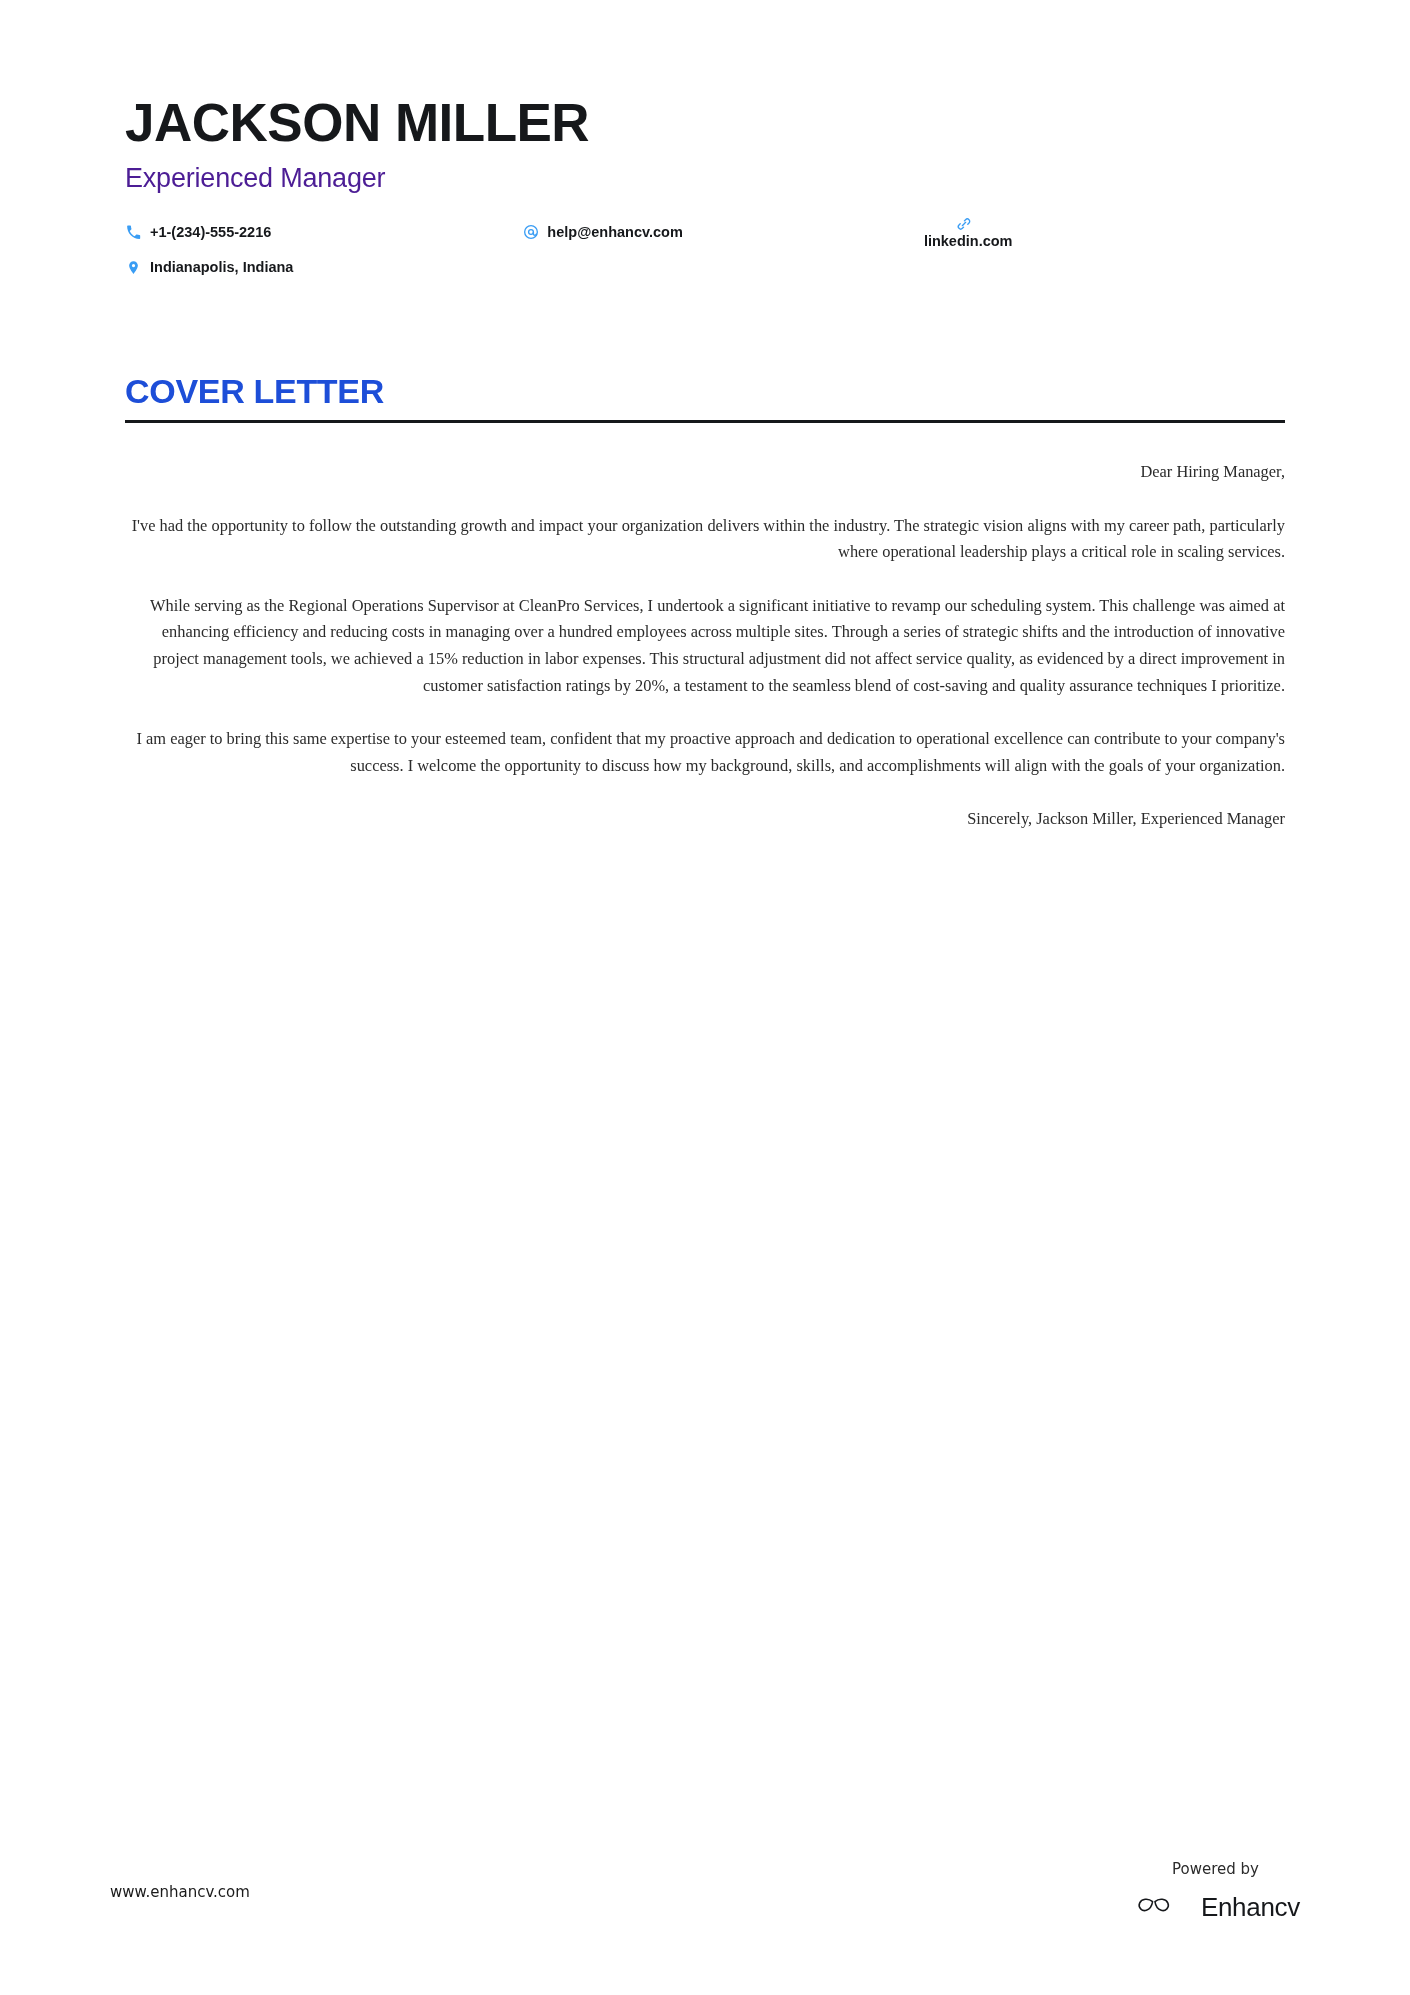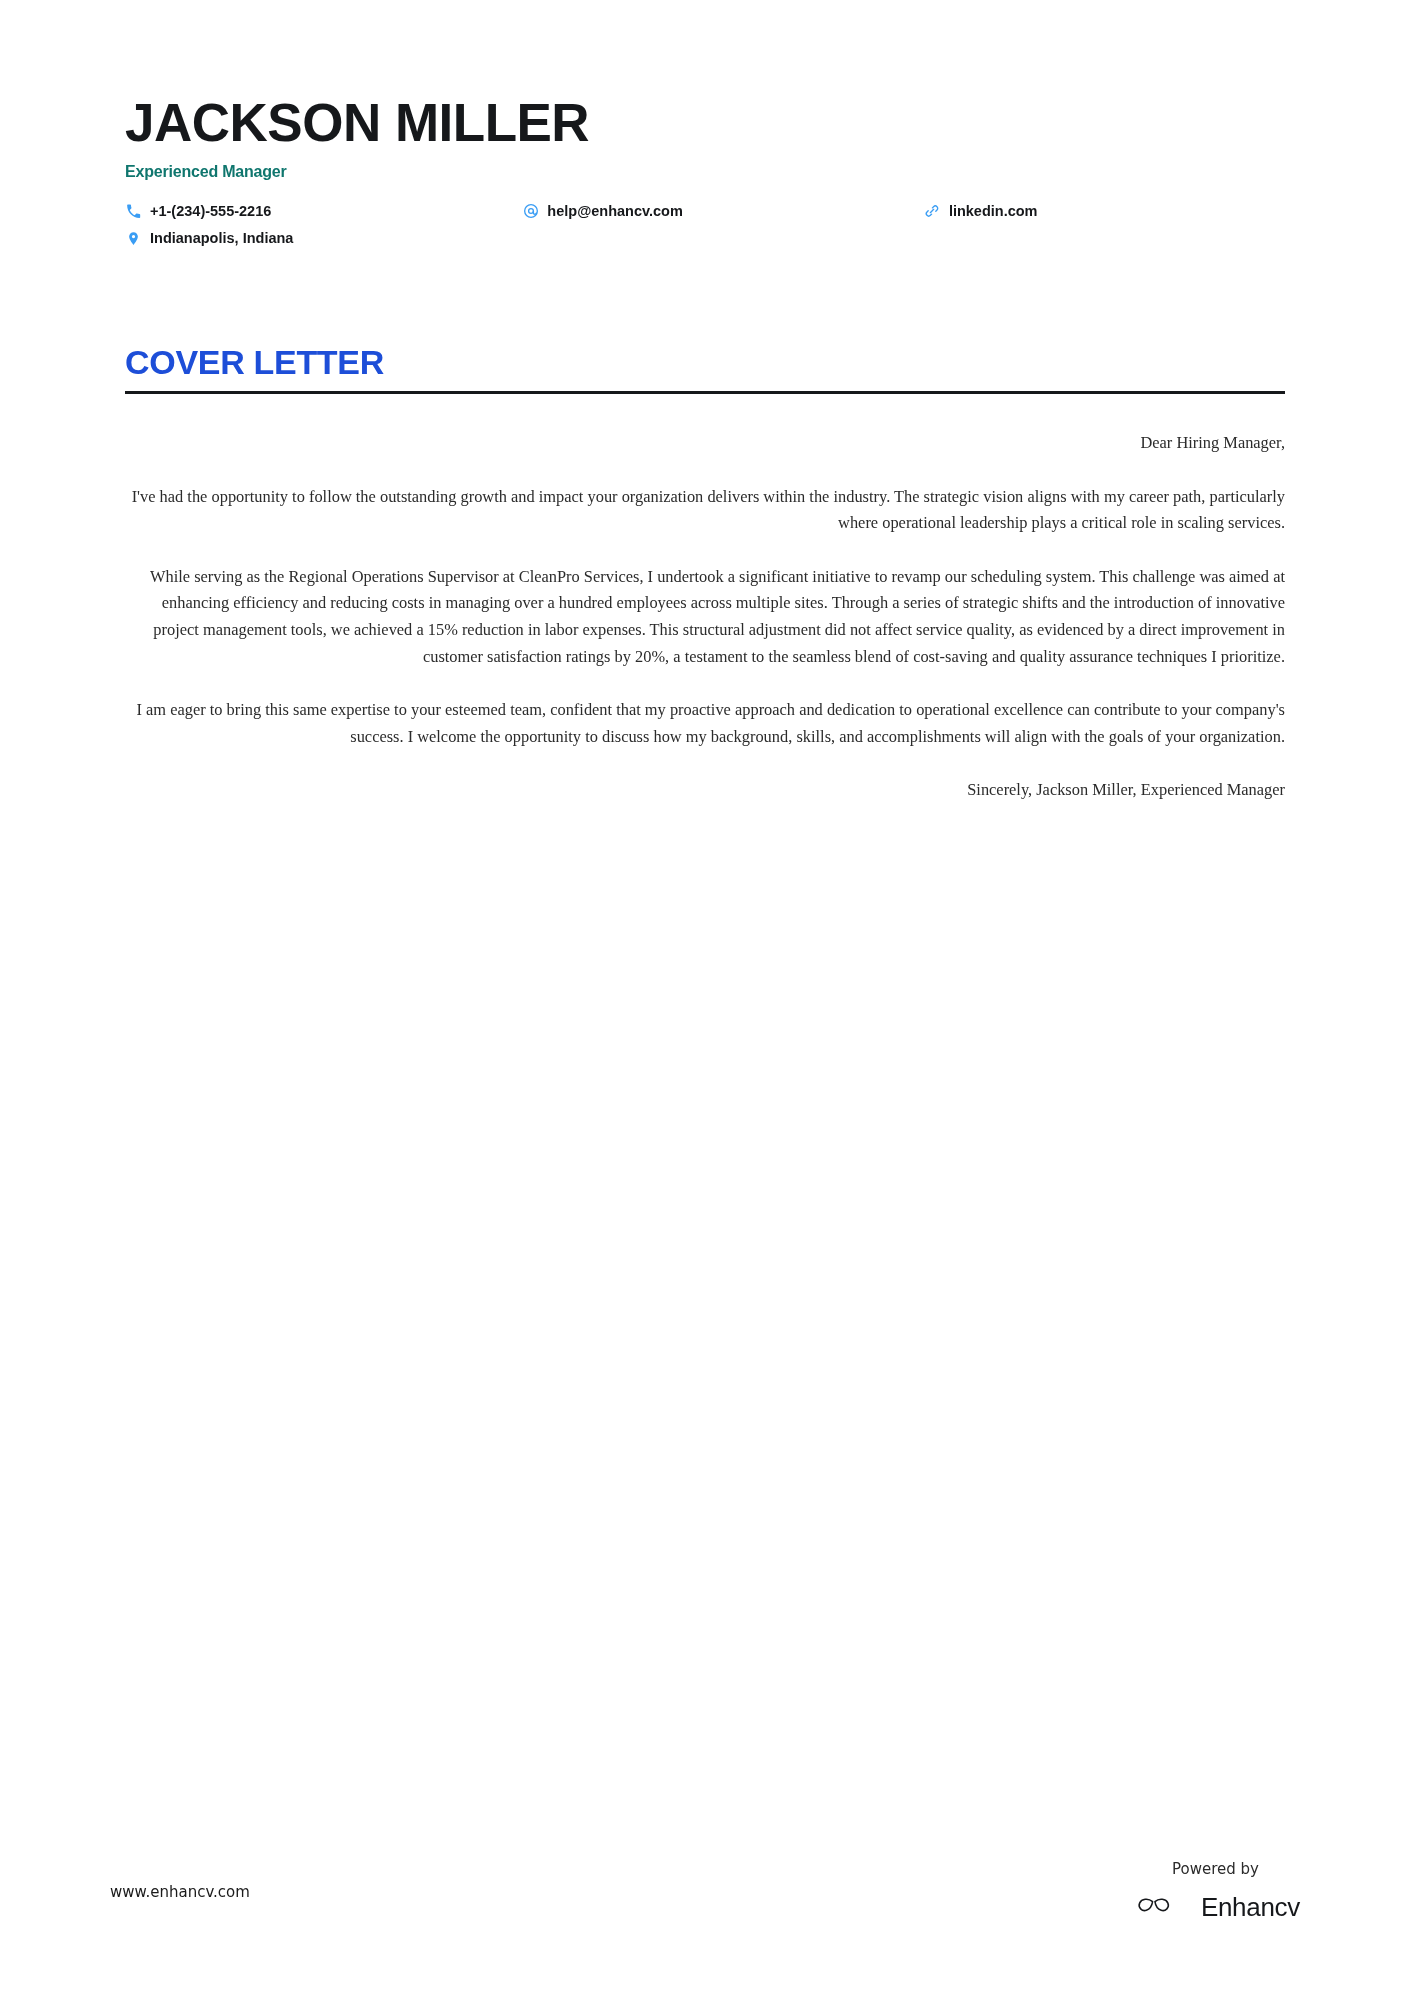--- a/index.html
+++ b/index.html
@@ -27,23 +27,23 @@
     font-family: "Liberation Sans", sans-serif;
     font-size: 53px;
     font-weight: 700;
     letter-spacing: -0.5px;
     color: #16181b;
     line-height: 1.05;
     margin: 0 0 12px 0;
   }
   .role {
     font-family: "Liberation Sans", sans-serif;
-    font-size: 16px;
-    font-weight: 700;
-    color: #0f766e;
+    font-size: 27px;
+    font-weight: 400;
+    color: #4c1d95;
     margin: 0 0 22px 0;
     letter-spacing: -0.2px;
   }
   .contact-row {
     display: flex;
     align-items: center;
     margin-bottom: 10px;
   }
   .contact-item {
     display: flex;
@@ -59,21 +59,21 @@
     align-items: center;
     justify-content: center;
     width: 17px;
     height: 17px;
     margin-right: 8px;
     color: #3a9df4;
     flex: none;
   }
   .ci-phone  { margin-left: 0px;   }
   .ci-email  { margin-left: 251px; }
-  .ci-link   { margin-left: 241px; }
+  .ci-link   { margin-left: 241px; flex-direction: column; }
   .ci-loc    { margin-left: 0px;   }
 
   
   .section-title {
     font-family: "Liberation Sans", sans-serif;
     font-size: 34px;
     font-weight: 700;
     color: #1d4ed8;
     letter-spacing: -0.3px;
     margin: 97px 0 0 0;

